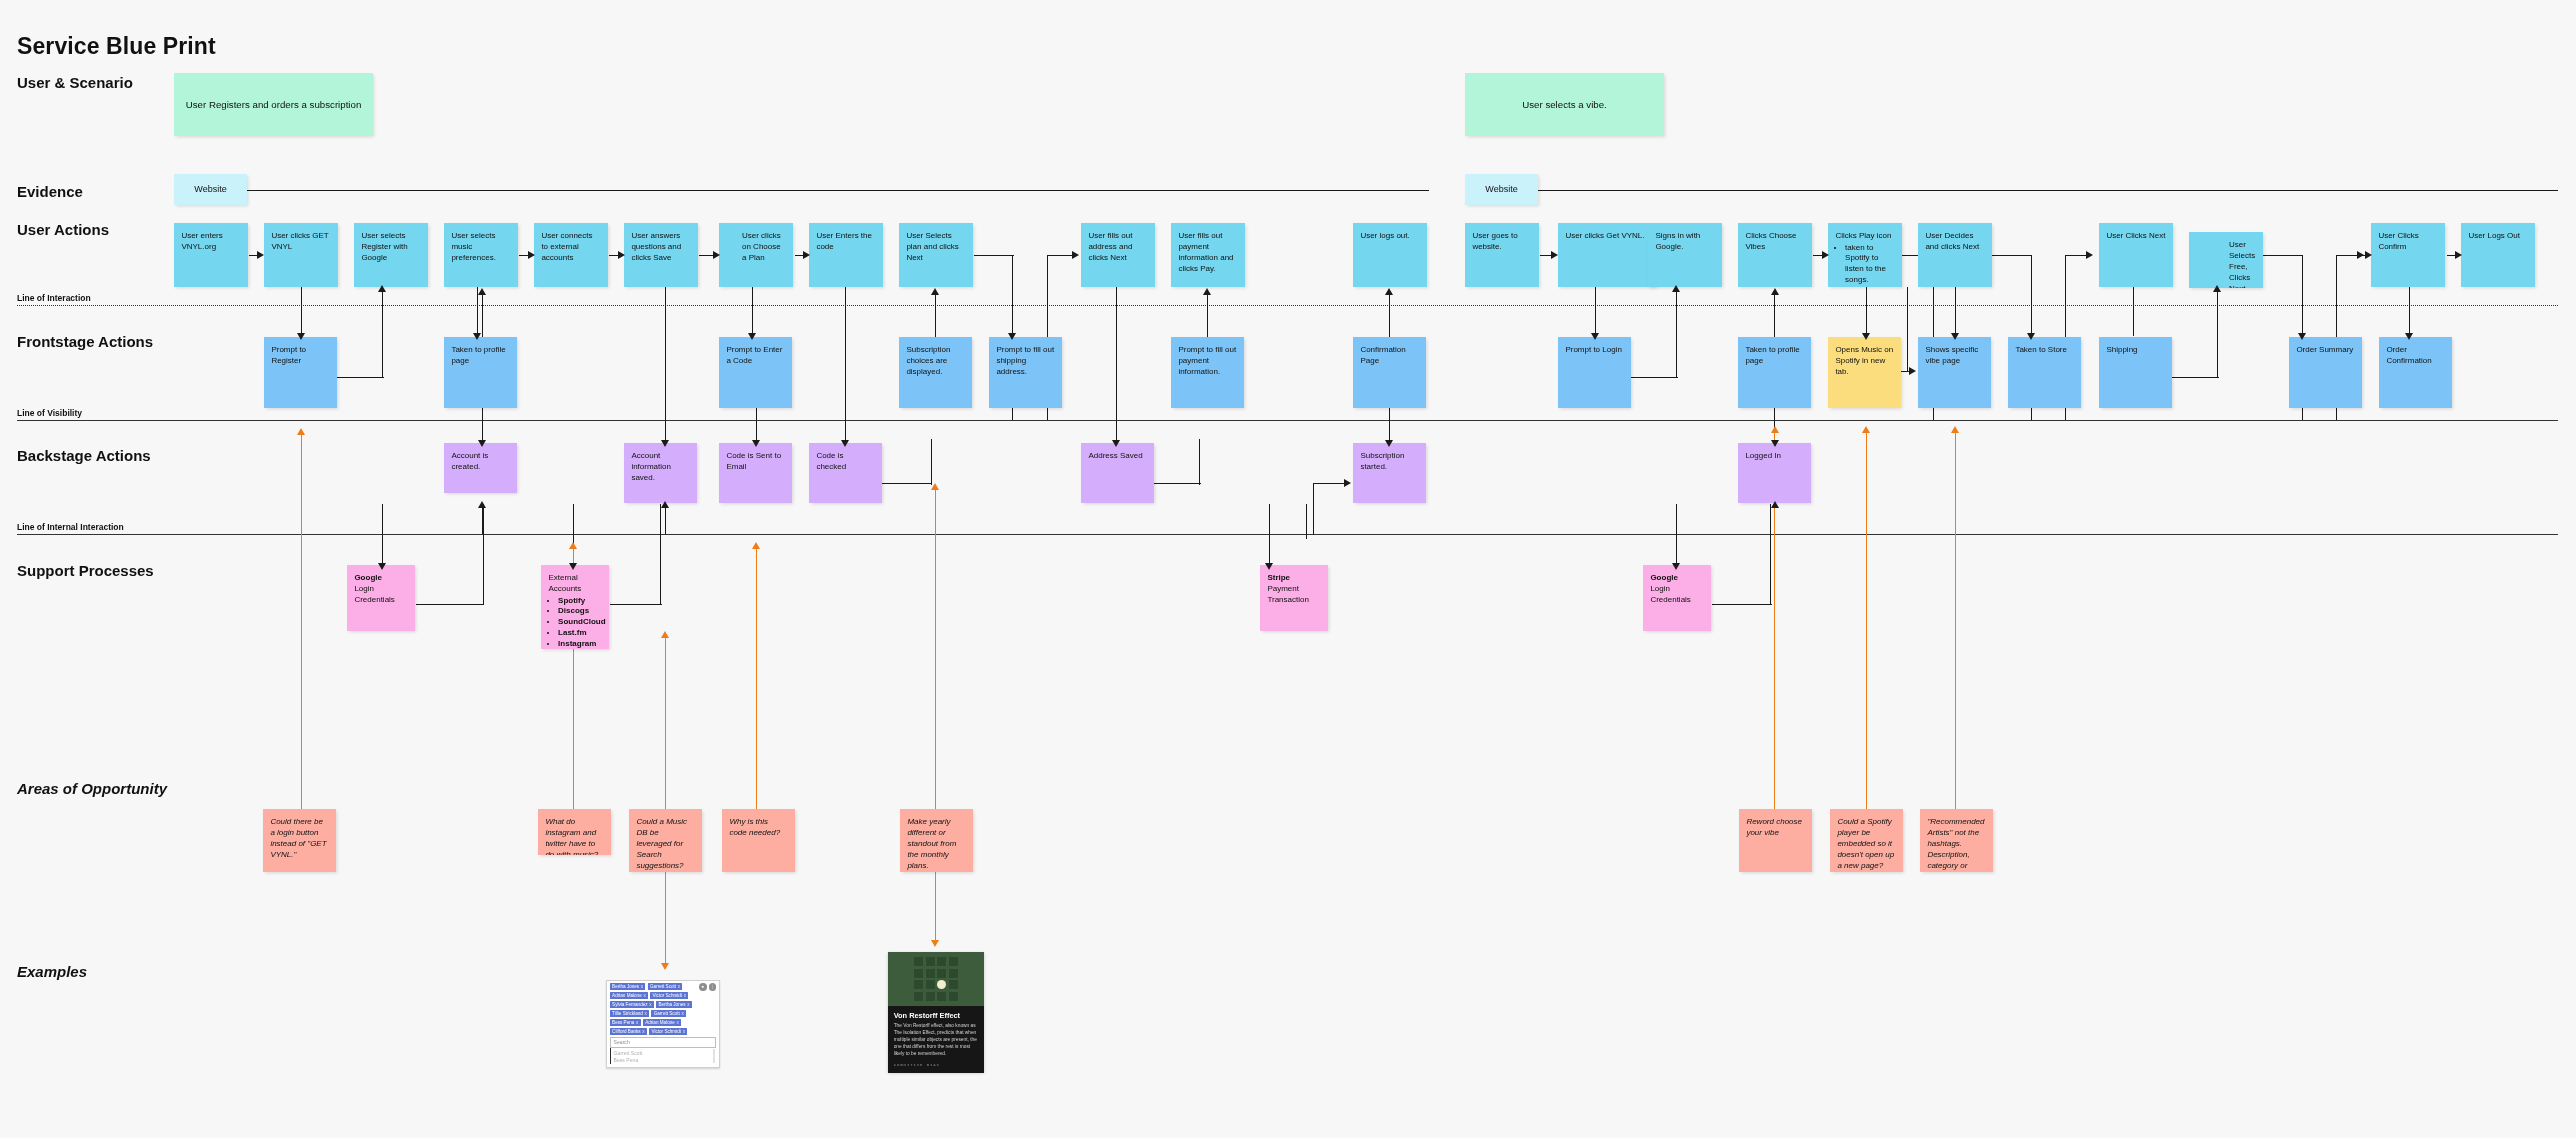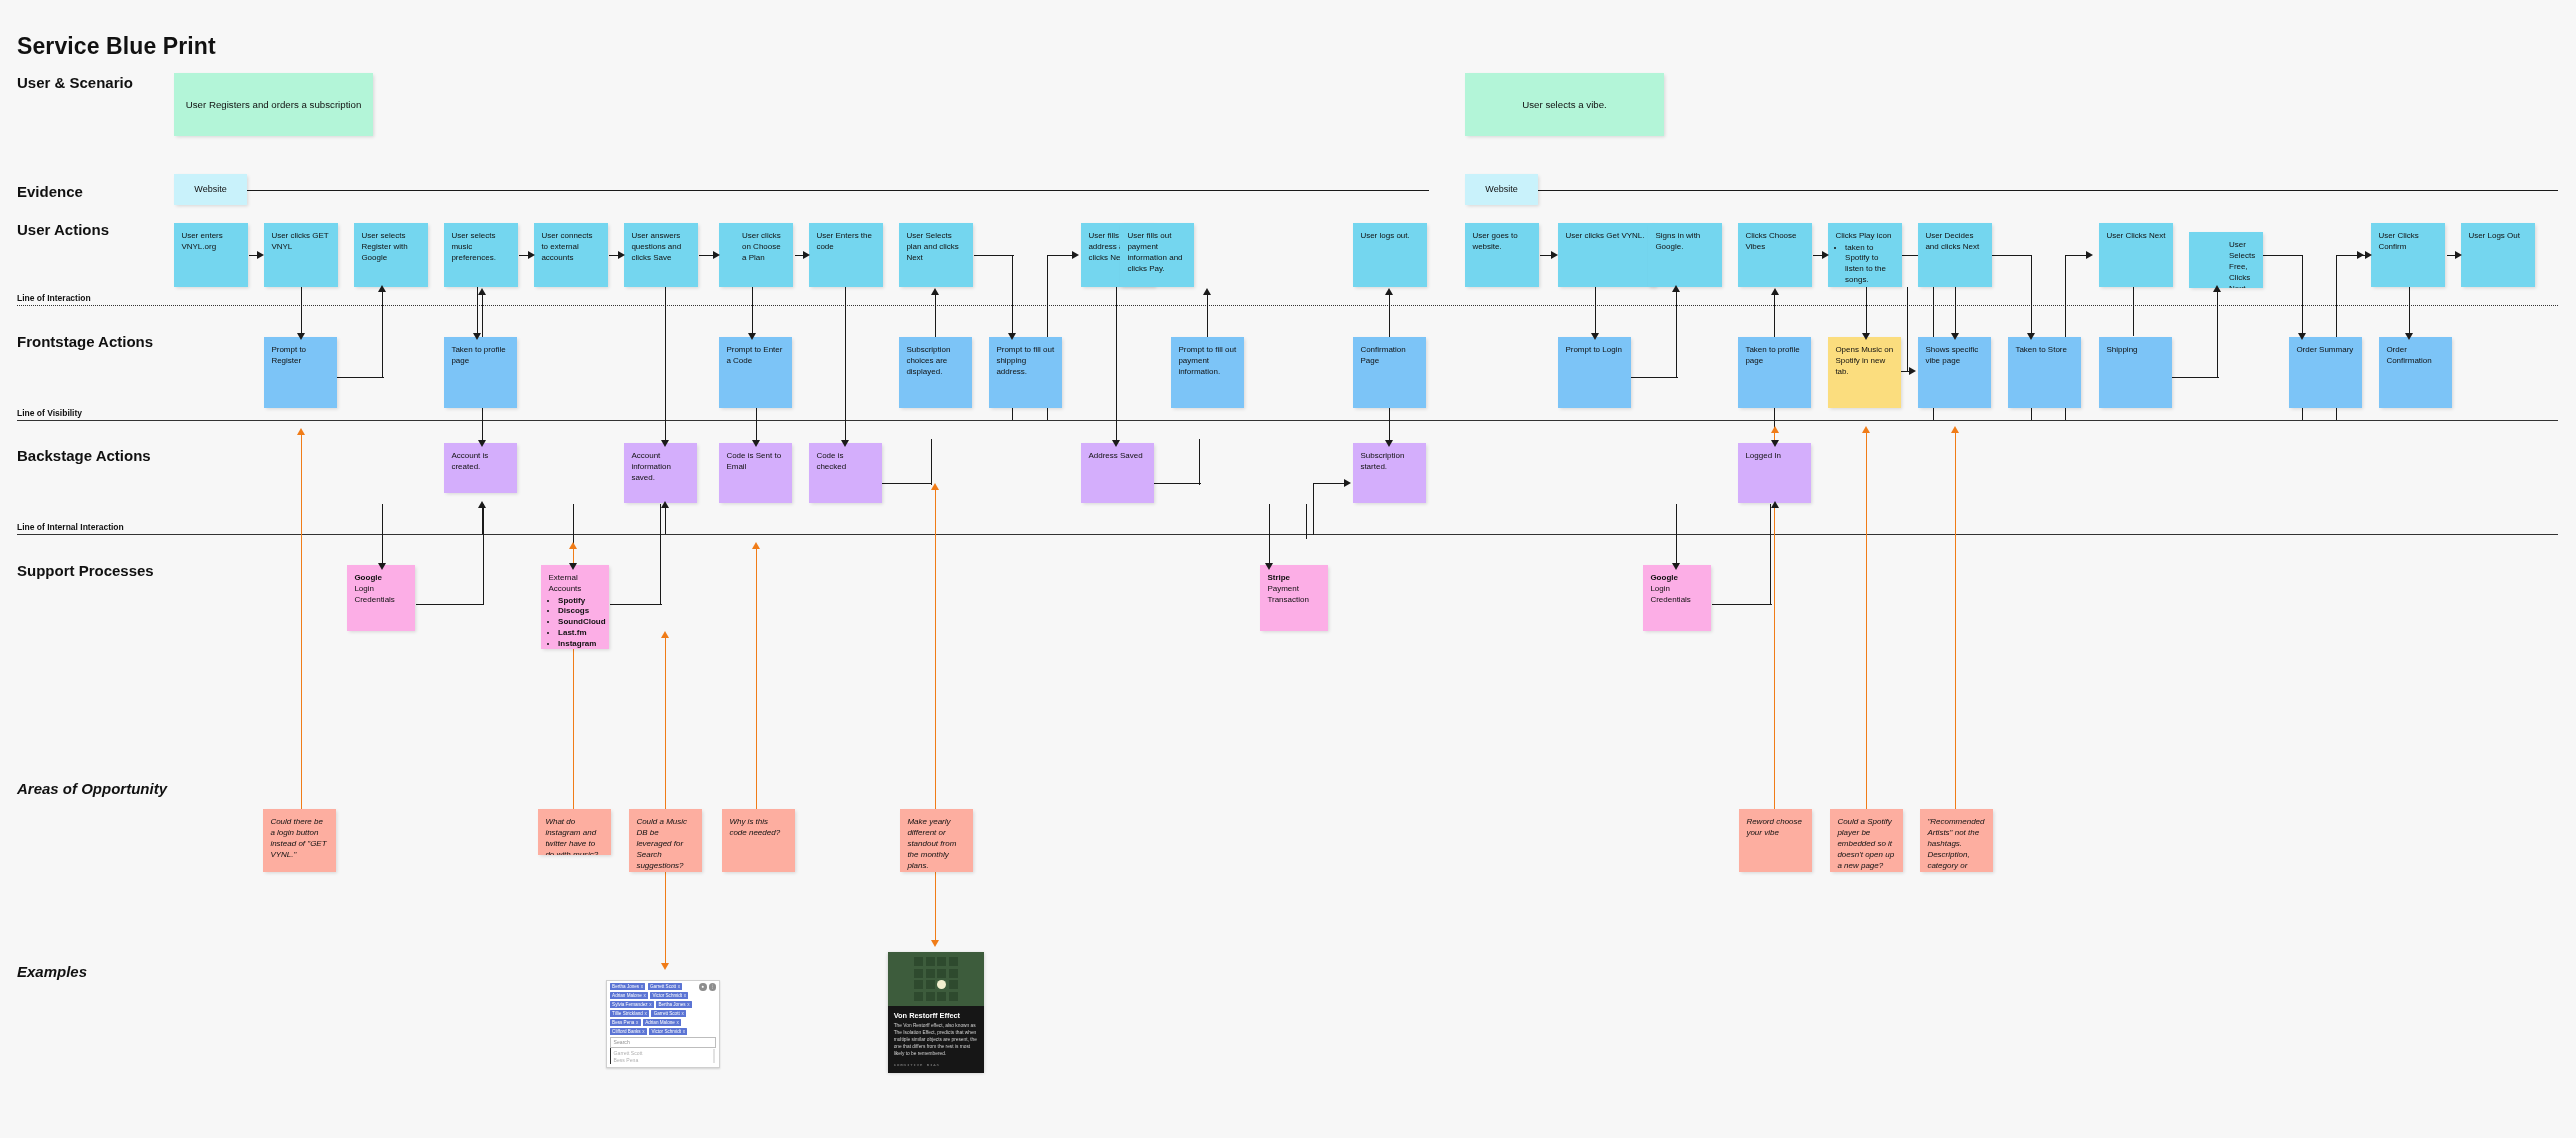--- a/index.html
+++ b/index.html
@@ -141,21 +141,21 @@
   <div class="card useraction" style="left:174px; top:223px; width:74px; height:64px;">User enters VNYL.org</div>
   <div class="card useraction" style="left:264px; top:223px; width:74px; height:64px;">User clicks GET VNYL</div>
   <div class="card useraction" style="left:354px; top:223px; width:74px; height:64px;">User selects Register with Google</div>
   <div class="card useraction" style="left:444px; top:223px; width:74px; height:64px;">User selects music preferences.</div>
   <div class="card useraction" style="left:534px; top:223px; width:74px; height:64px;">User connects to external accounts</div>
   <div class="card useraction" style="left:624px; top:223px; width:74px; height:64px;">User answers questions and clicks Save</div>
   <div class="card useraction" style="left:719px; top:223px; width:74px; height:64px;padding-left:23px;">User clicks on Choose a Plan</div>
   <div class="card useraction" style="left:809px; top:223px; width:74px; height:64px;">User Enters the code</div>
   <div class="card useraction" style="left:899px; top:223px; width:74px; height:64px;">User Selects plan and clicks Next</div>
   <div class="card useraction" style="left:1081px; top:223px; width:74px; height:64px;">User fills out address and clicks Next</div>
-  <div class="card useraction" style="left:1120px; top:223px; width:74px; height:64px;">User fills out payment information and clicks Pay.</div>
+  <div class="card useraction" style="left:1171px; top:223px; width:74px; height:64px;">User fills out payment information and clicks Pay.</div>
   <div class="card useraction" style="left:1353px; top:223px; width:74px; height:64px;">User logs out.</div>
   <div class="card useraction" style="left:1465px; top:223px; width:74px; height:64px;">User goes to website.</div>
   <div class="card useraction" style="left:1558px; top:223px; width:98px; height:64px;">User clicks Get VYNL.</div>
   <div class="card useraction" style="left:1648px; top:223px; width:74px; height:64px;">Signs in with Google.</div>
   <div class="card useraction" style="left:1738px; top:223px; width:74px; height:64px;">Clicks Choose Vibes</div>
   <div class="card useraction" style="left:1828px; top:223px; width:74px; height:64px;">
     <span>Clicks Play icon</span>
     <ul>
         <li style="font-weight:400">taken to Spotify to listen to the songs.</li>
       </ul>

